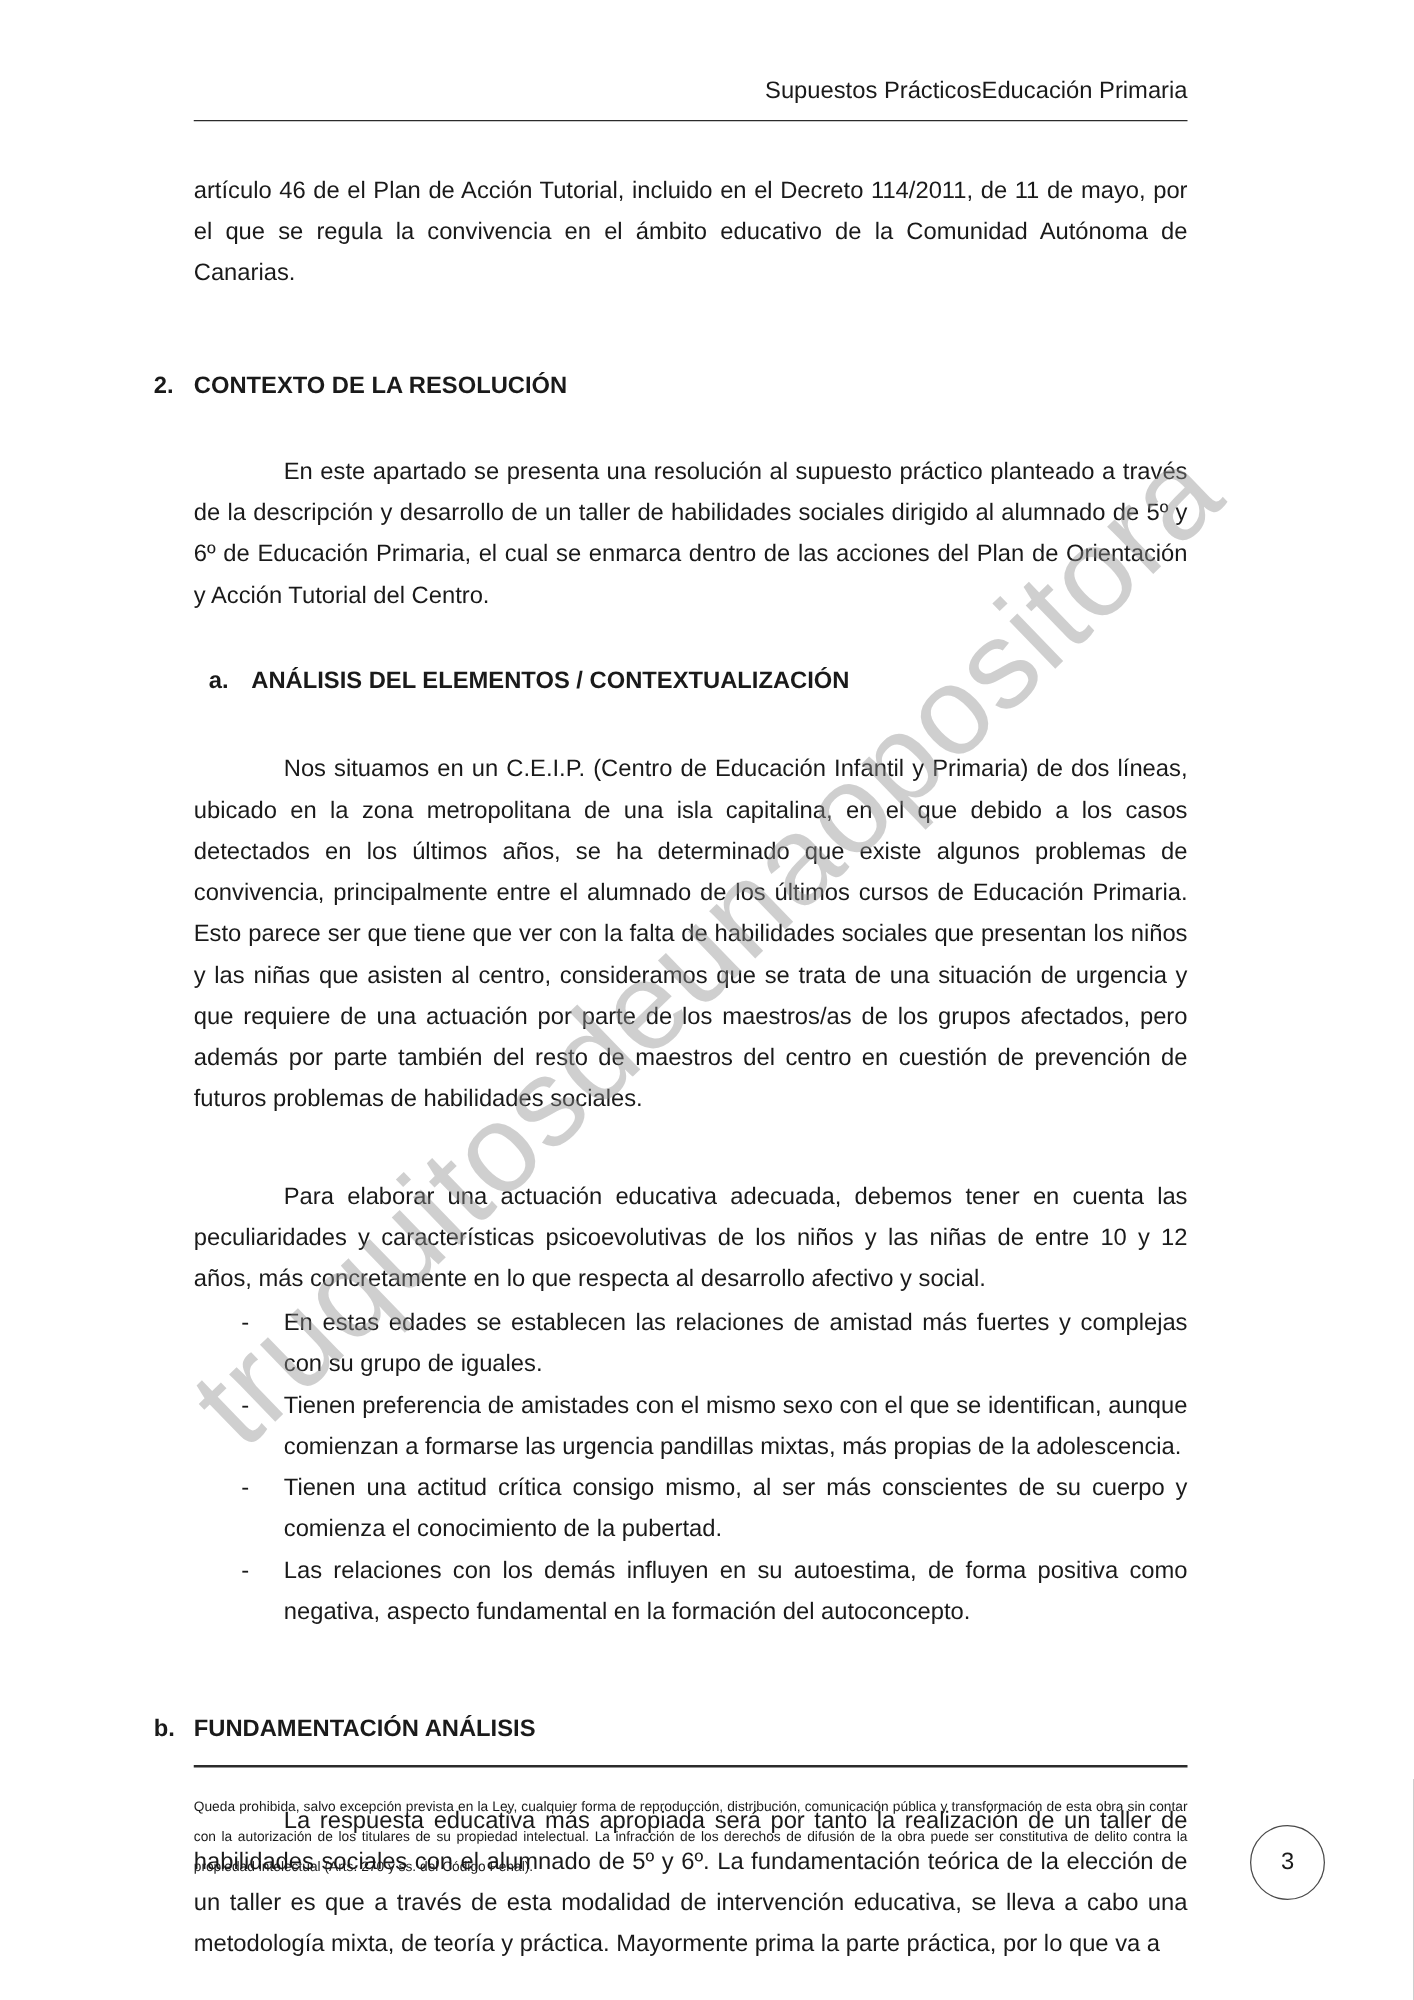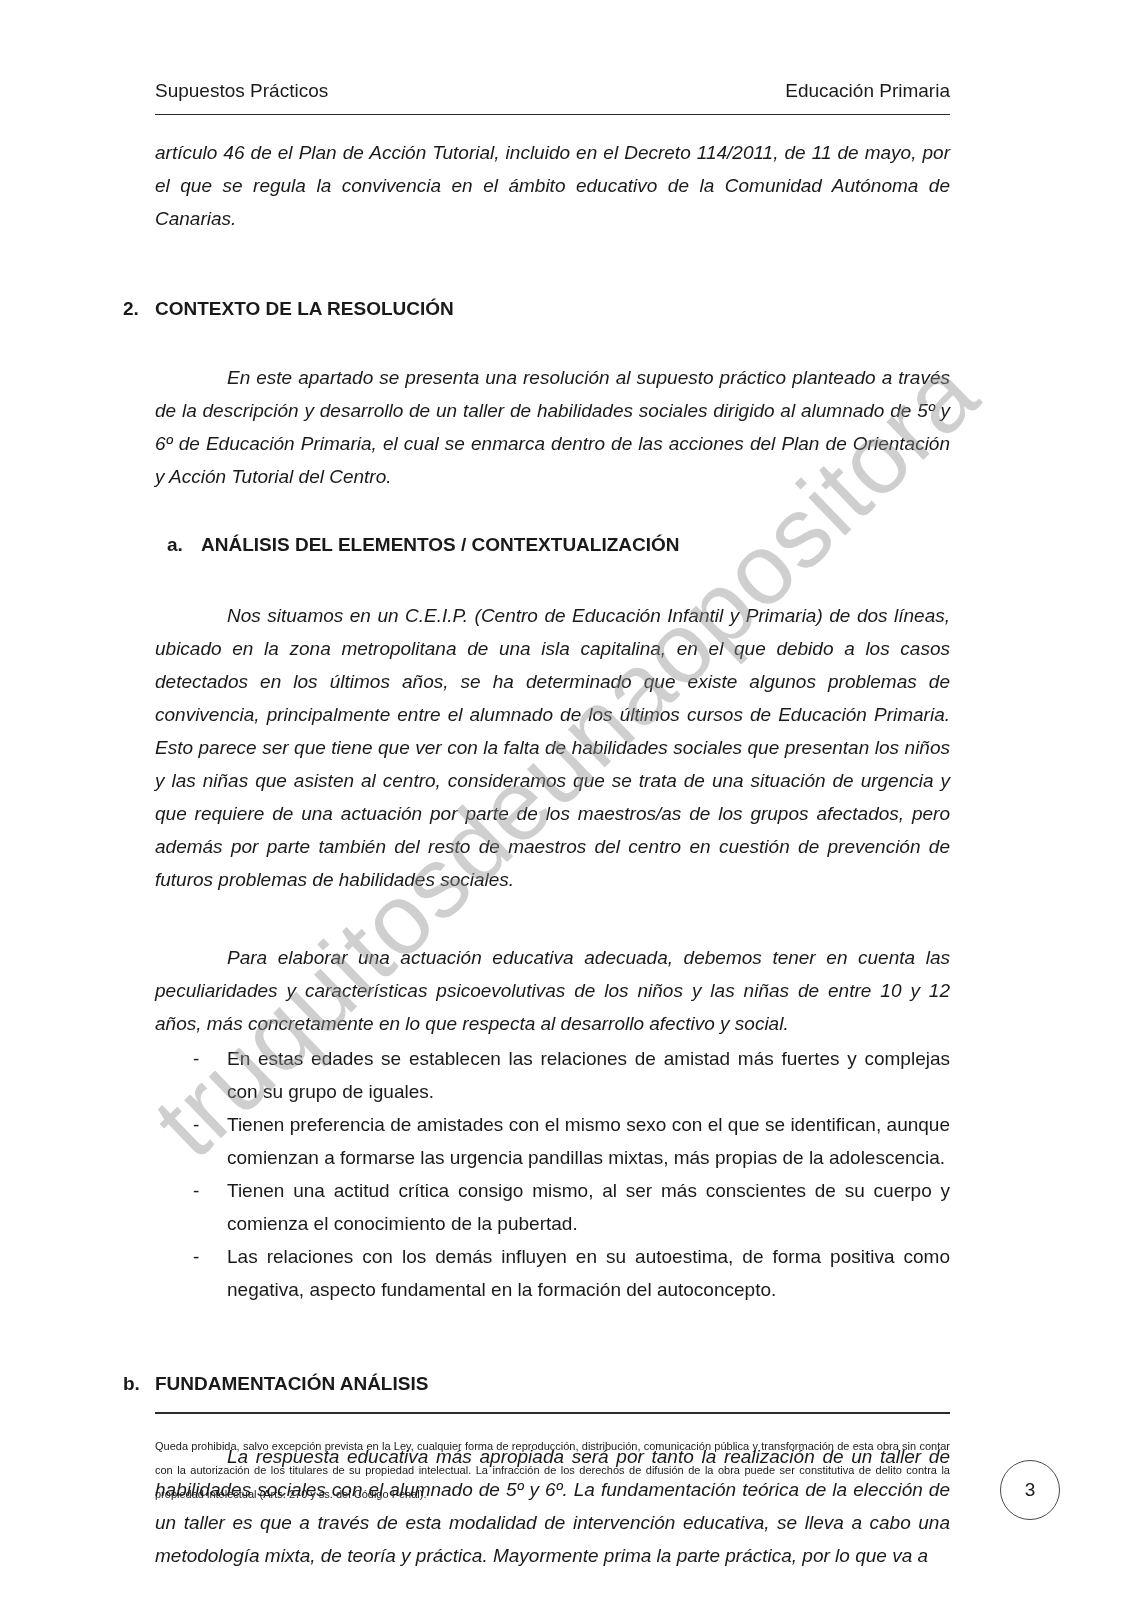--- a/index.html
+++ b/index.html
@@ -27,41 +27,39 @@
     white-space: nowrap;
     pointer-events: none;
     z-index: 5;
   }
   .page-header {
     position: absolute;
     left: 155px;
     width: 795px;
     top: 62px;
     display: flex;
-    justify-content: space-between;
+    justify-content: flex-end;
     font-size: 19px;
     padding-bottom: 12px;
     border-bottom: 1.5px solid #2b2b2b;
     z-index: 2;
-    margin-top: 18px;
   }
   .content {
     position: absolute;
     left: 155px;
     width: 795px;
     top: 104px;
     z-index: 2;
   }
   .para {
     margin: 0;
     font-size: 19px;
     line-height: 33px;
     text-align: justify;
     text-indent: 72px;
-    font-style: italic;
   }
   .para.no-indent { text-indent: 0; }
   .p-intro { margin-top: 32px; }
   .heading {
     display: flex;
     font-size: 19px;
     font-weight: bold;
     line-height: 24px;
   }
   .h-main { margin-left: -32px; margin-top: 62px; margin-bottom: 40px; }

